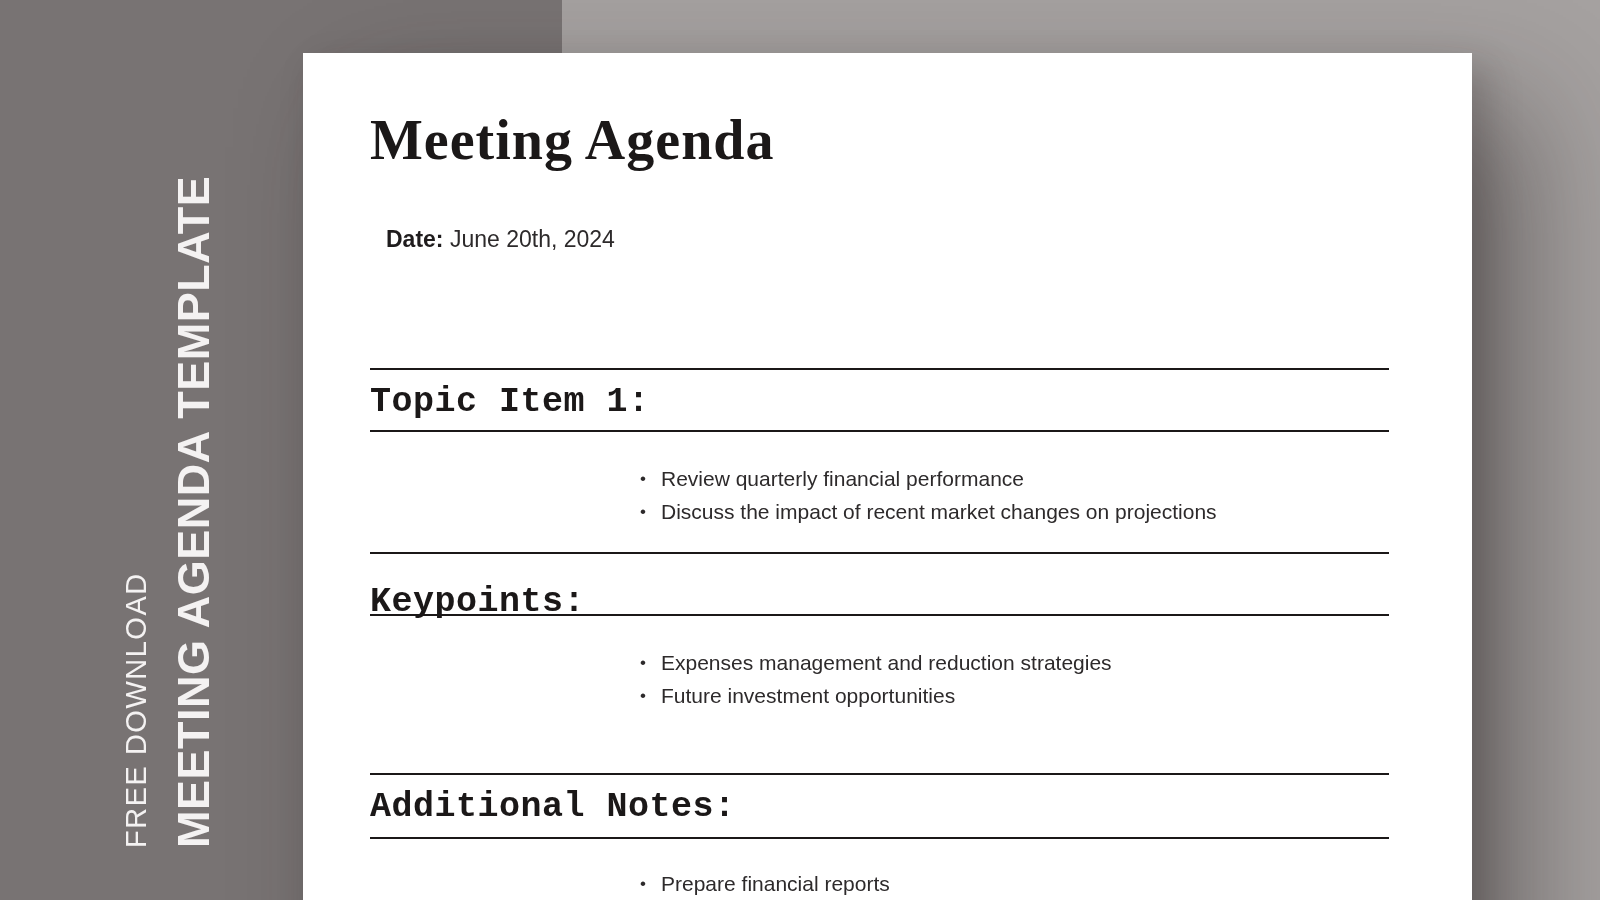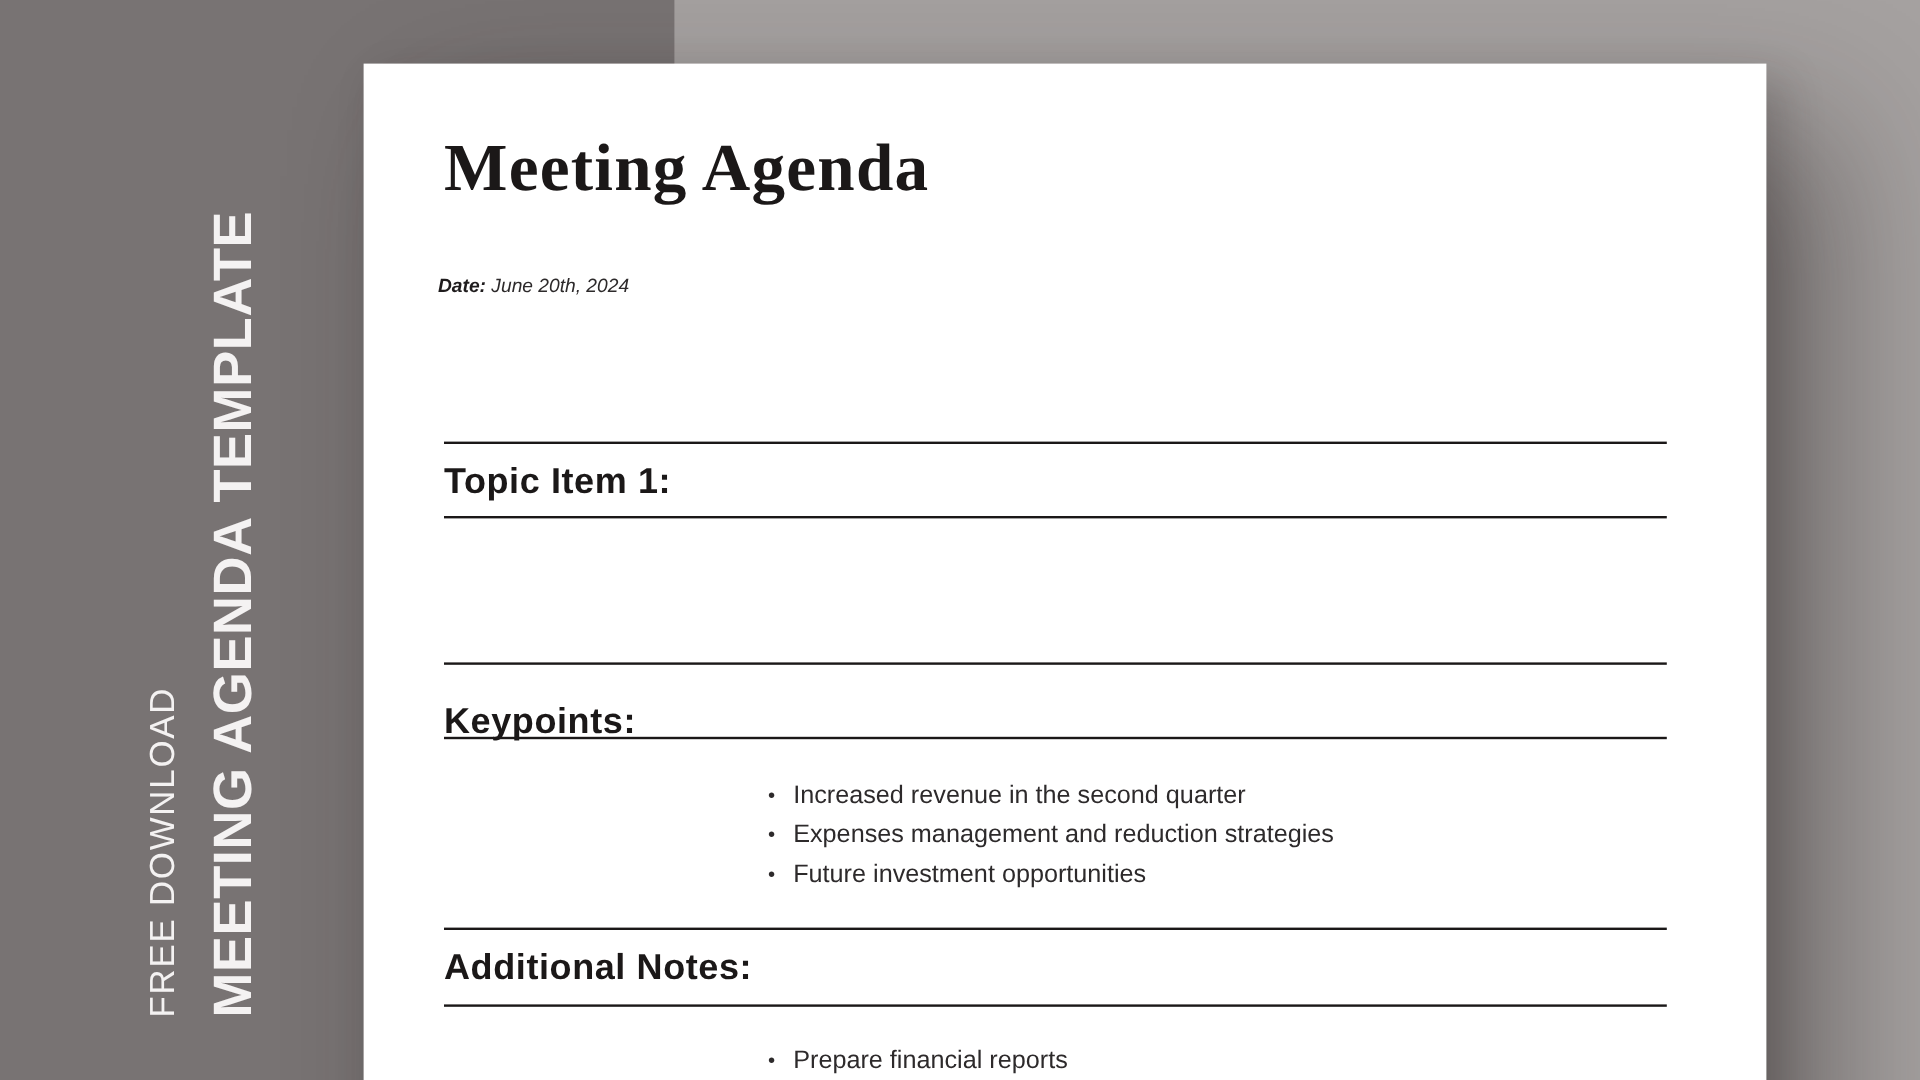--- a/index.html
+++ b/index.html
@@ -59,39 +59,38 @@
     position: absolute;
     left: 67px; top: 57px;
     font-family: "Liberation Serif", serif;
     font-size: 56px;
     line-height: 1.1;
     letter-spacing: 1px;
     color: var(--ink);
   }
   .meta-block {
     position: absolute;
-    left: 62px; top: 168px;
-    font-size: 16px;
+    left: 83px; top: 168px;
+    font-size: 23px;
     line-height: 36px;
     color: var(--body_ink);
-    font-style: italic;
   }
   .meta-row .meta-label { font-weight: 700; color: #1f1c1d; }
   .meta-row .meta-value { font-weight: 400; }
   .rule {
     position: absolute;
     left: 67px;
     width: 1019px; height: 2px;
     background: var(--ink);
   }
   .section-heading {
     position: absolute;
     left: 67px;
-    font-family: Liberation Sans, sans-serif;
-    font-size: 30px;
+    font-family: Liberation Mono, monospace;
+    font-size: 35px;
     line-height: 30px;
     letter-spacing: 0.5px;
     color: var(--ink);
   }
   .bullet-list {
     position: absolute;
     left: 337px;
     list-style: none;
     font-size: 21px;
     line-height: 33px;
@@ -123,26 +122,29 @@
   <div class="meta-block">
     <div class="meta-row">
       <span class="meta-label">Date:</span>
       <span class="meta-value">June 20th, 2024</span>
     </div>
   </div>
 
   <div class="rule" style="top:315px"></div>
   <h2 class="section-heading" style="top:334px">Topic Item 1:</h2>
   <div class="rule" style="top:377px"></div>
+  <ul class="bullet-list" style="top:409px">
+    <li>Review quarterly financial performance</li>
+    <li>Discuss the impact of recent market changes on projections</li>
+  </ul>
 
   <div class="rule" style="top:499px"></div>
   <h2 class="section-heading" style="top:534px">Keypoints:</h2>
   <div class="rule" style="top:561px"></div>
   <ul class="bullet-list" style="top:593px">
-    <li>Increased revenue in the second quarter</li>
     <li>Expenses management and reduction strategies</li>
     <li>Future investment opportunities</li>
   </ul>
 
   <div class="rule" style="top:720px"></div>
   <h2 class="section-heading" style="top:739px">Additional Notes:</h2>
   <div class="rule" style="top:784px"></div>
   <ul class="bullet-list" style="top:814px">
     <li>Prepare financial reports</li>
   </ul>

